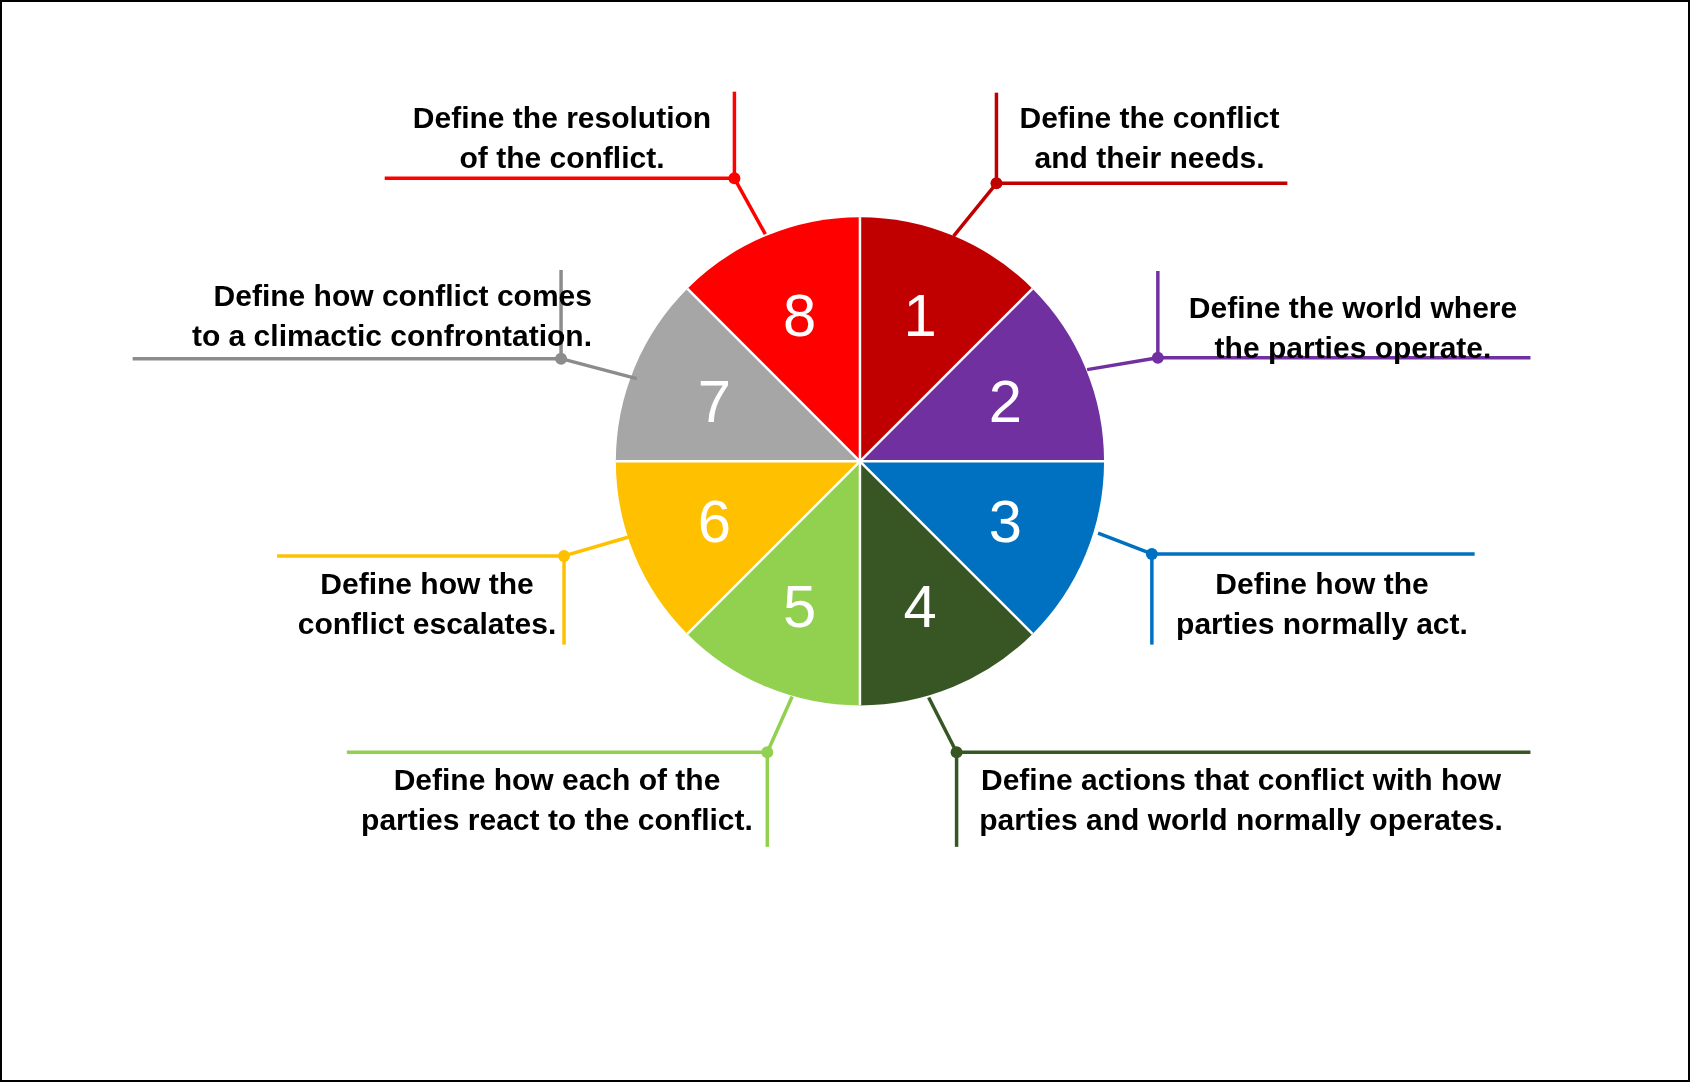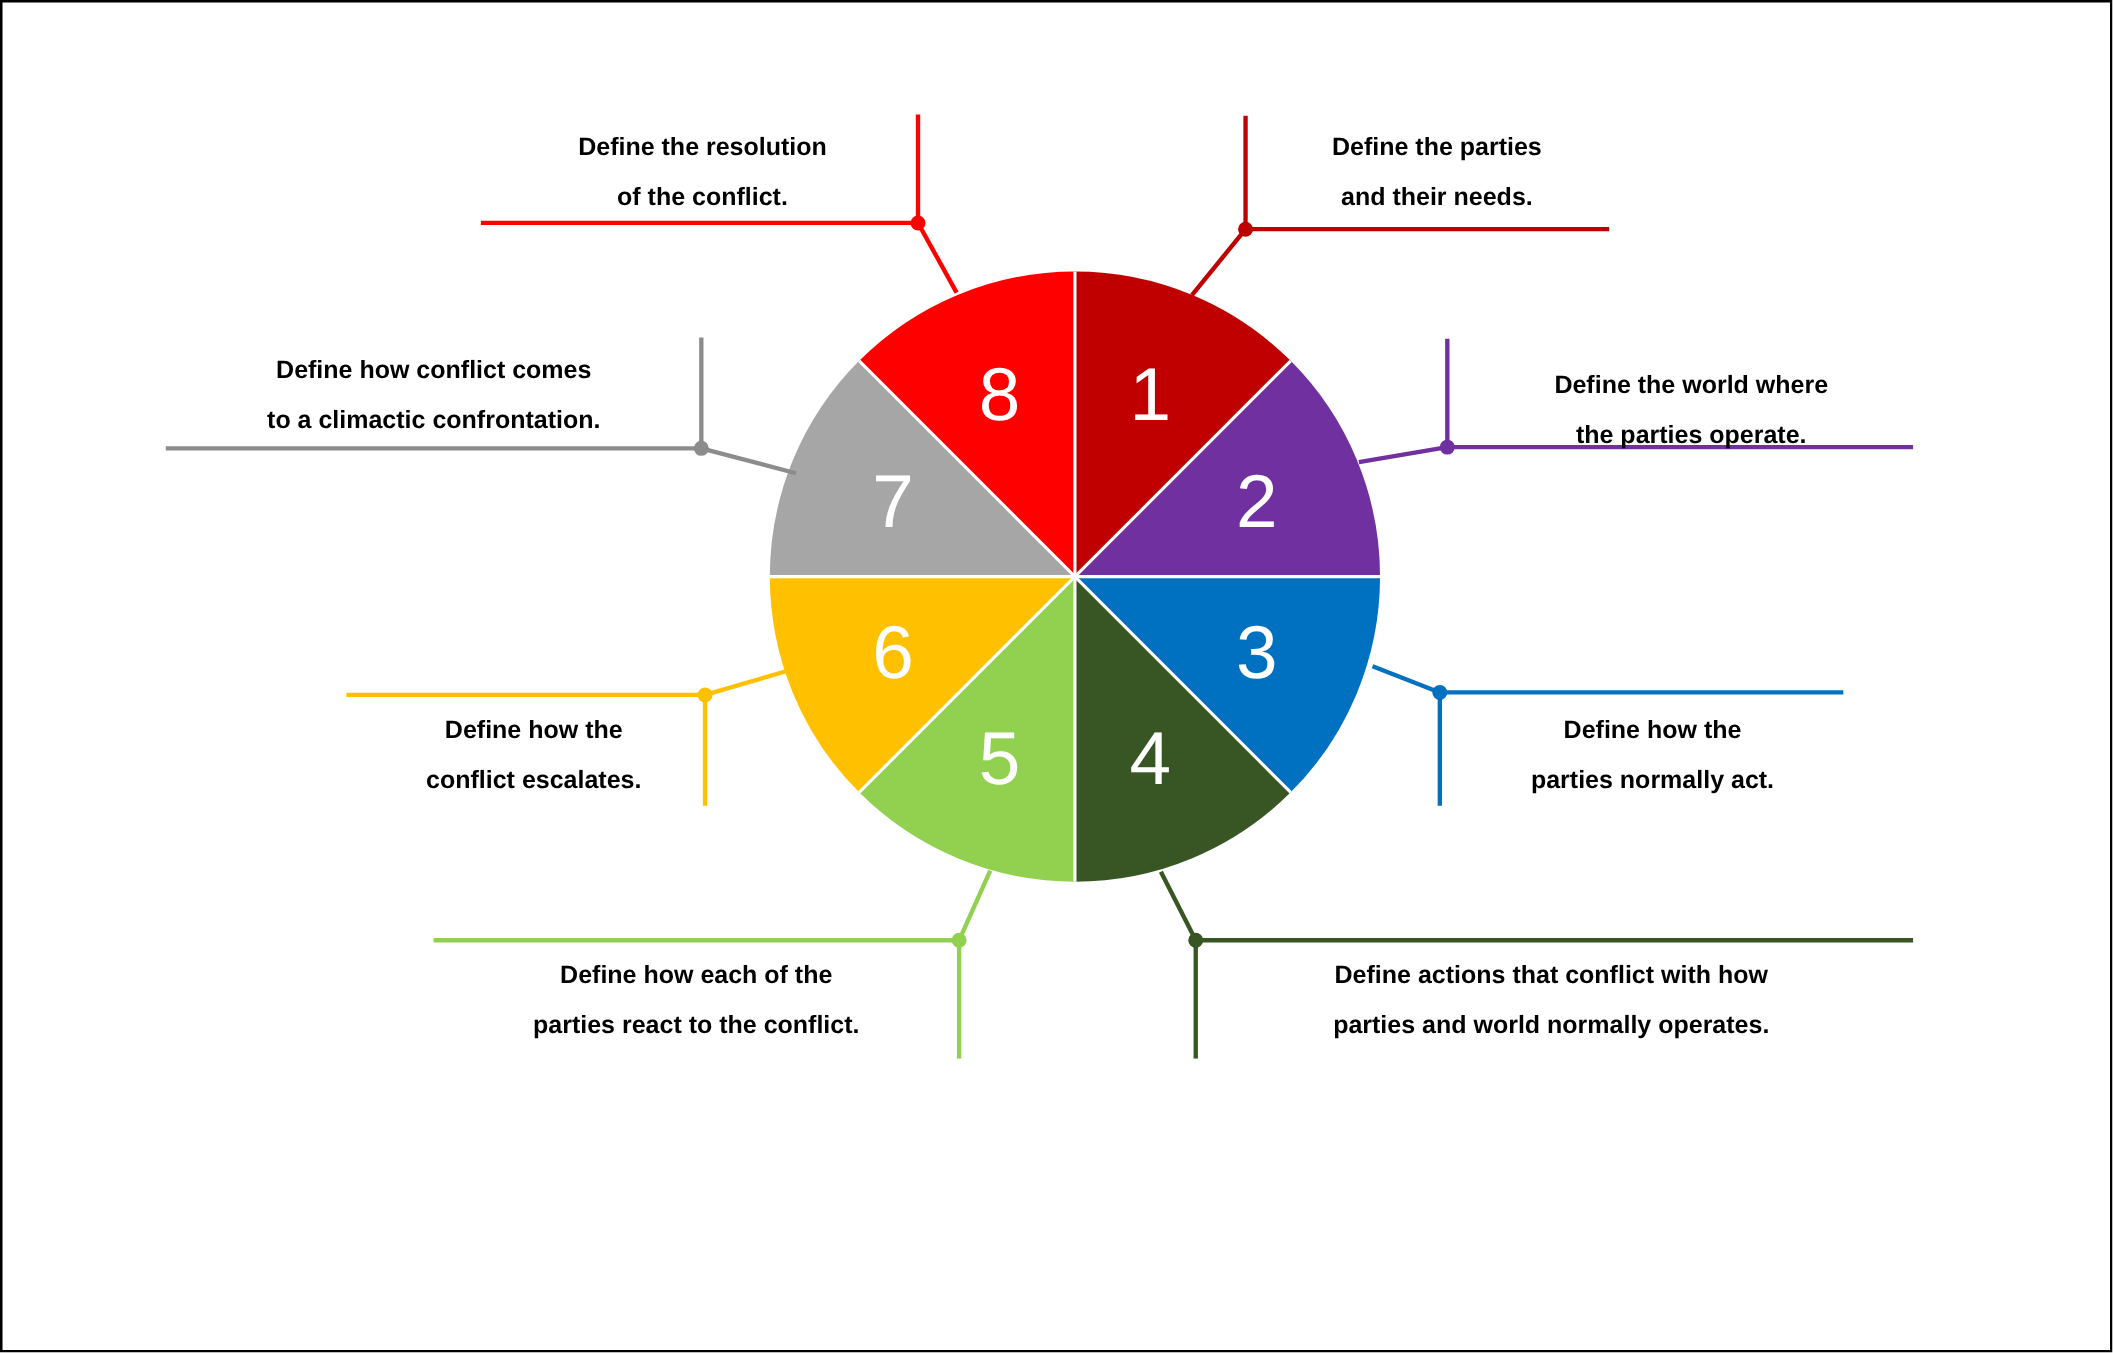--- a/index.html
+++ b/index.html
@@ -9,31 +9,31 @@
     box-sizing:border-box;
     border:2px solid #000;
     background:#fff;
     font-family:"Liberation Sans",sans-serif;
     overflow:hidden;
   }
   #diagram{position:absolute;left:0;top:0;width:100%;height:100%;}
   .callout-label{
     position:absolute;
     font-weight:bold;
-    font-size:20px;
+    font-size:30px;
     line-height:40px;
     color:#000;
     text-align:center;
     white-space:pre-line;
   }
   
   #lbl-8{left:380px; top:96px;  width:360px;}
   #lbl-1{left:990px; top:96px;  width:315px;}
   #lbl-2{left:1170px;top:274px; width:362px;margin-top:12px;}
-  #lbl-7{left:115px; top:274px; width:460px;}
+  #lbl-7{left:130px; top:274px; width:460px;text-align:right;}
   #lbl-3{left:1170px;top:562px; width:300px;}
   #lbl-6{left:255px; top:562px; width:340px;}
   #lbl-5{left:330px; top:758px; width:450px;}
   #lbl-4{left:965px; top:758px; width:548px;}
 </style>
 </head>
 <body>
 
 <div id="canvas">
   <svg id="diagram" viewBox="0 0 1690 1082" xmlns="http://www.w3.org/2000/svg">
@@ -88,21 +88,21 @@
       <text x="920.4639823136841" y="315.02703386321673" fill="#FFFFFF" font-size="60" font-family="&quot;Liberation Sans&quot;,sans-serif" text-anchor="middle" dominant-baseline="central">1</text>
       <text x="1005.9729661367833" y="400.5360176863158" fill="#FFFFFF" font-size="60" font-family="&quot;Liberation Sans&quot;,sans-serif" text-anchor="middle" dominant-baseline="central">2</text>
       <text x="1005.9729661367833" y="521.4639823136841" fill="#FFFFFF" font-size="60" font-family="&quot;Liberation Sans&quot;,sans-serif" text-anchor="middle" dominant-baseline="central">3</text>
       <text x="920.4639823136843" y="606.9729661367833" fill="#FFFFFF" font-size="60" font-family="&quot;Liberation Sans&quot;,sans-serif" text-anchor="middle" dominant-baseline="central">4</text>
       <text x="799.5360176863159" y="606.9729661367833" fill="#FFFFFF" font-size="60" font-family="&quot;Liberation Sans&quot;,sans-serif" text-anchor="middle" dominant-baseline="central">5</text>
       <text x="714.0270338632167" y="521.4639823136841" fill="#FFFFFF" font-size="60" font-family="&quot;Liberation Sans&quot;,sans-serif" text-anchor="middle" dominant-baseline="central">6</text>
       <text x="714.0270338632167" y="400.5360176863158" fill="#FFFFFF" font-size="60" font-family="&quot;Liberation Sans&quot;,sans-serif" text-anchor="middle" dominant-baseline="central">7</text>
       <text x="799.5360176863159" y="315.0270338632167" fill="#FFFFFF" font-size="60" font-family="&quot;Liberation Sans&quot;,sans-serif" text-anchor="middle" dominant-baseline="central">8</text>
     </svg>
 
-  <div id="lbl-1" class="callout-label">Define the parties
+  <div id="lbl-1" class="callout-label">Define the conflict
 and their needs.</div>
   <div id="lbl-2" class="callout-label">Define the world where
 the parties operate.</div>
   <div id="lbl-3" class="callout-label">Define how the
 parties normally act.</div>
   <div id="lbl-5" class="callout-label">Define how each of the
 parties react to the conflict.</div>
   <div id="lbl-4" class="callout-label">Define actions that conflict with how
 parties and world normally operates.</div>
   <div id="lbl-6" class="callout-label">Define how the

